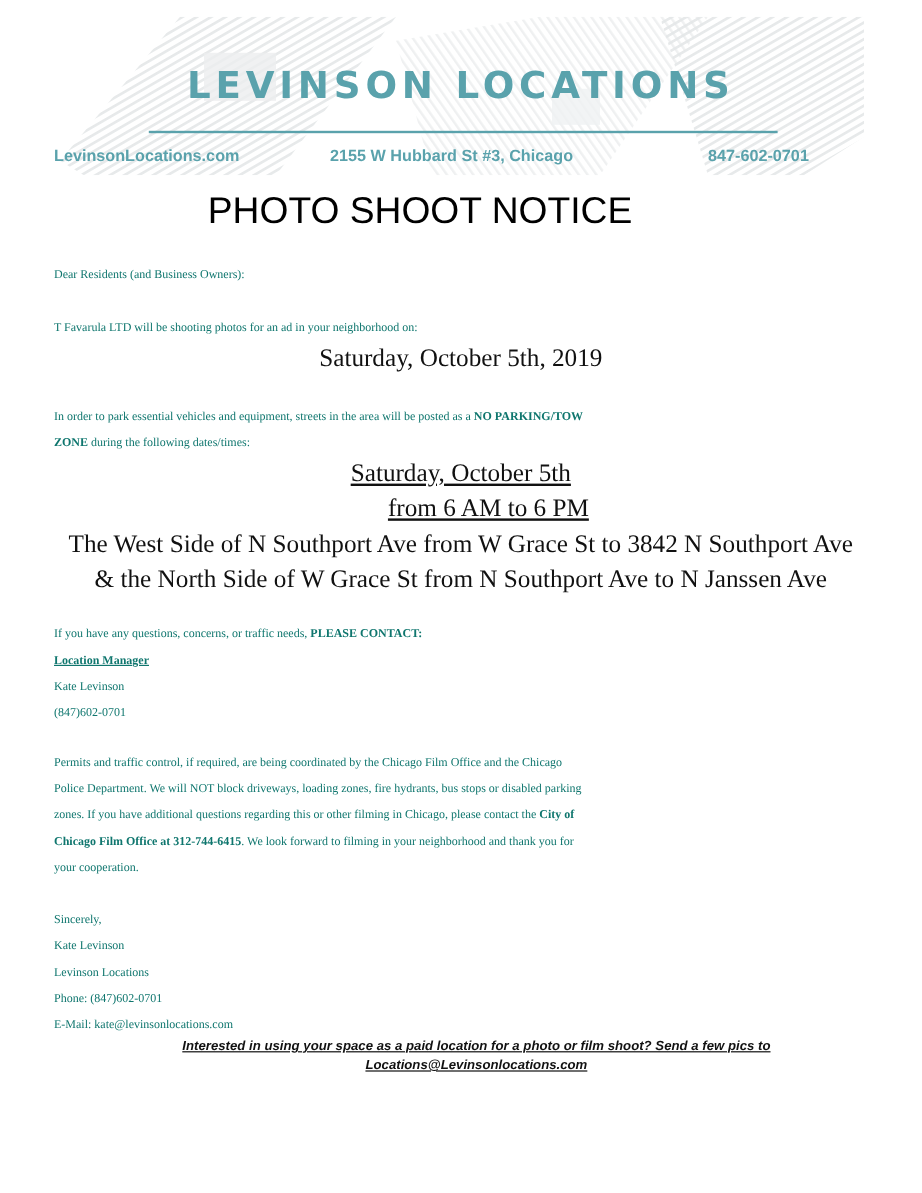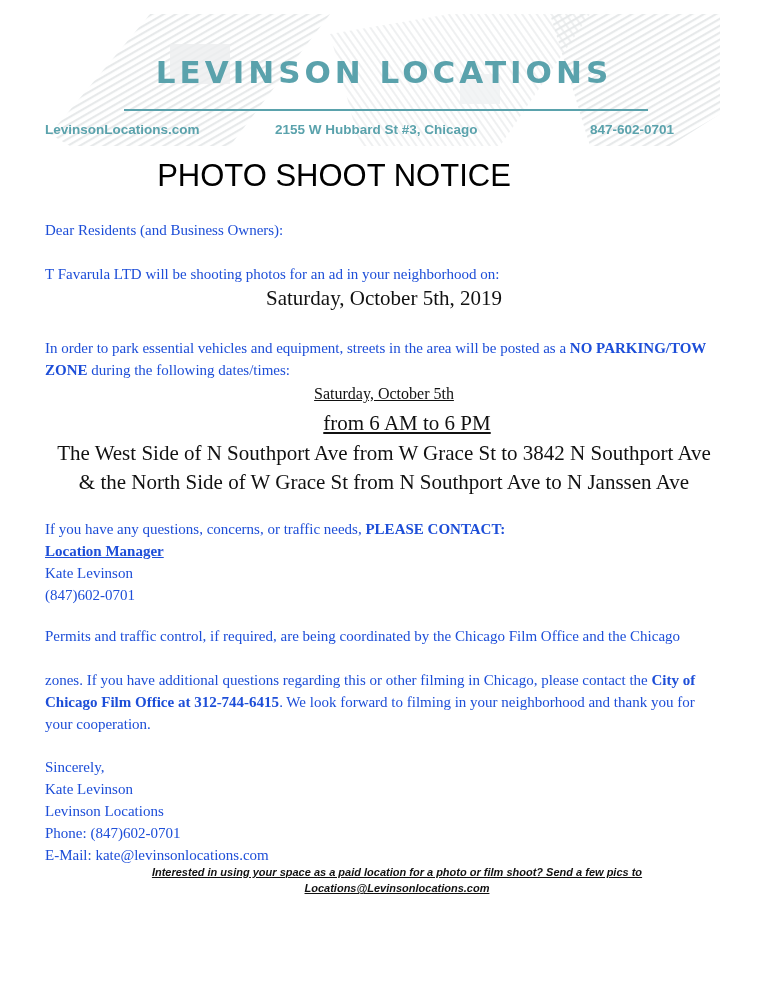--- a/index.html
+++ b/index.html
@@ -10,24 +10,24 @@
       font-family: "DejaVu Sans", sans-serif; font-weight: bold; font-size: 31px; letter-spacing: 4px;
       color: #5aa2ac; }
     .logo-rule { position: absolute; left: 124px; top: 109px; width: 524px; height: 2px; background: #5aa2ac; }
     .contact-bar { position: absolute; top: 122px; left: 0; width: 768px; height: 20px;
       font-family: "Liberation Sans", sans-serif; font-weight: bold; font-size: 13.5px; color: #5aa2ac; }
     .contact-bar span { position: absolute; top: 0; }
     .c-web { left: 45px; text-align: right; }
     .c-addr { left: 275px; }
     .c-phone { left: 590px; }
 
-    .title { position: absolute; top: 158px; left: 0; width: 668px; text-align: center;
+    .title { position: absolute; top: 158px; left: 16px; width: 668px; text-align: center;
       font-family: "Liberation Sans", sans-serif; font-size: 31px; color: #000; }
     .p { position: absolute; left: 45px; width: 680px; font-family: "Liberation Serif", serif;
-      font-size: 15px; line-height: 22px; color: #1d4ed8; margin: 0; }
+      font-size: 10px; line-height: 22px; color: #0f766e; margin: 0; }
     .center { position: absolute; left: 0; width: 768px; text-align: center;
       font-family: "Liberation Serif", serif; color: #111; }
     .u { text-decoration: underline; }
     b { font-weight: bold; }
     .promo { position: absolute; left: 0; width: 768px; top: 864px; text-align: center;
       font-family: "Liberation Sans", sans-serif; font-style: italic; font-weight: bold;
       font-size: 11px; line-height: 16px; text-decoration: underline; color: #111; padding-left: 13px; }
   </style>
 </head>
 <body>
@@ -61,35 +61,35 @@
 
 <p class="p" style="top:219px">Dear Residents (and Business Owners):</p>
 <p class="p" style="top:263px">T Favarula LTD will be shooting photos for an ad in your neighborhood on:</p>
 <div class="center" style="top:285px; font-size:21px; line-height:26px;">Saturday, October 5th, 2019</div>
 
 <p class="p" style="top:337px">
   <span>In order to park essential vehicles and equipment, streets in the area will be posted as a </span><b>NO PARKING/TOW</b><br>
   <b>ZONE</b><span> during the following dates/times:</span>
 </p>
 
-<div class="center u" style="top:380px; font-size:16px; line-height:28px;">Saturday, October 5th</div>
+<div class="center u" style="top:380px; font-size:21px; line-height:28px;">Saturday, October 5th</div>
 <div class="center u" style="top:409px; font-size:21px; line-height:28px;padding-left:23px;">from 6 AM to 6 PM</div>
 <div class="center" style="top:439px; font-size:21px; line-height:28px;">The West Side of N Southport Ave from W Grace St to 3842 N Southport Ave</div>
 <div class="center" style="top:468px; font-size:21px; line-height:28px;">&amp; the North Side of W Grace St from N Southport Ave to N Janssen Ave</div>
 
 <p class="p" style="top:518px">
   <span>If you have any questions, concerns, or traffic needs, </span><b>PLEASE CONTACT:</b><br>
   <b class="u">Location Manager</b><br>
   <span>Kate Levinson</span><br>
   <span>(847)602-0701</span>
 </p>
 
 <p class="p" style="top:625px">
   <span>Permits and traffic control, if required, are being coordinated by the Chicago Film Office and the Chicago</span><br>
-  <br>
+  <span>Police Department. We will NOT block driveways, loading zones, fire hydrants, bus stops or disabled parking</span><br>
   <span>zones. If you have additional questions regarding this or other filming in Chicago, please contact the </span><b>City of</b><br>
   <b>Chicago Film Office at 312-744-6415</b><span>. We look forward to filming in your neighborhood and thank you for</span><br>
   <span>your cooperation.</span>
 </p>
 
 <p class="p" style="top:756px">
   <span>Sincerely,</span><br>
   <span>Kate Levinson</span><br>
   <span>Levinson Locations</span><br>
   <span>Phone: (847)602-0701</span><br>

